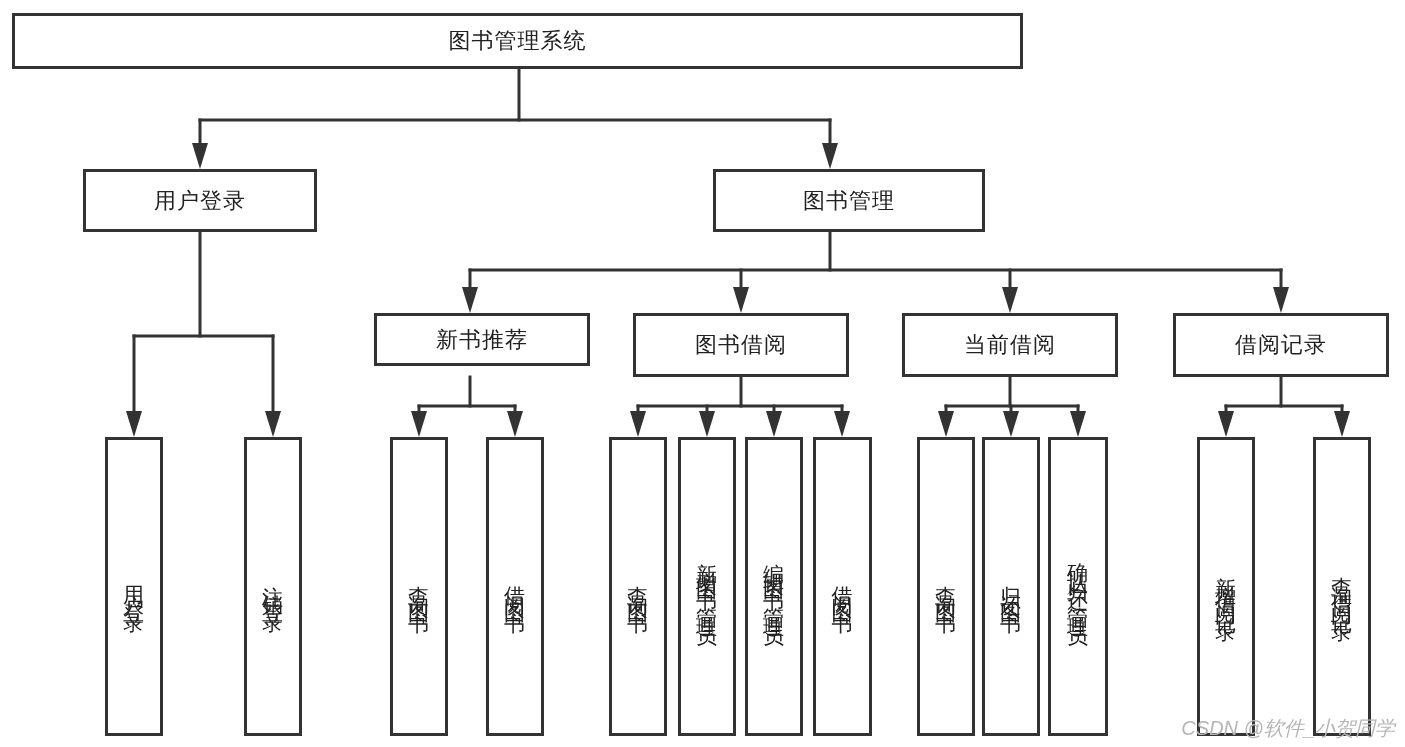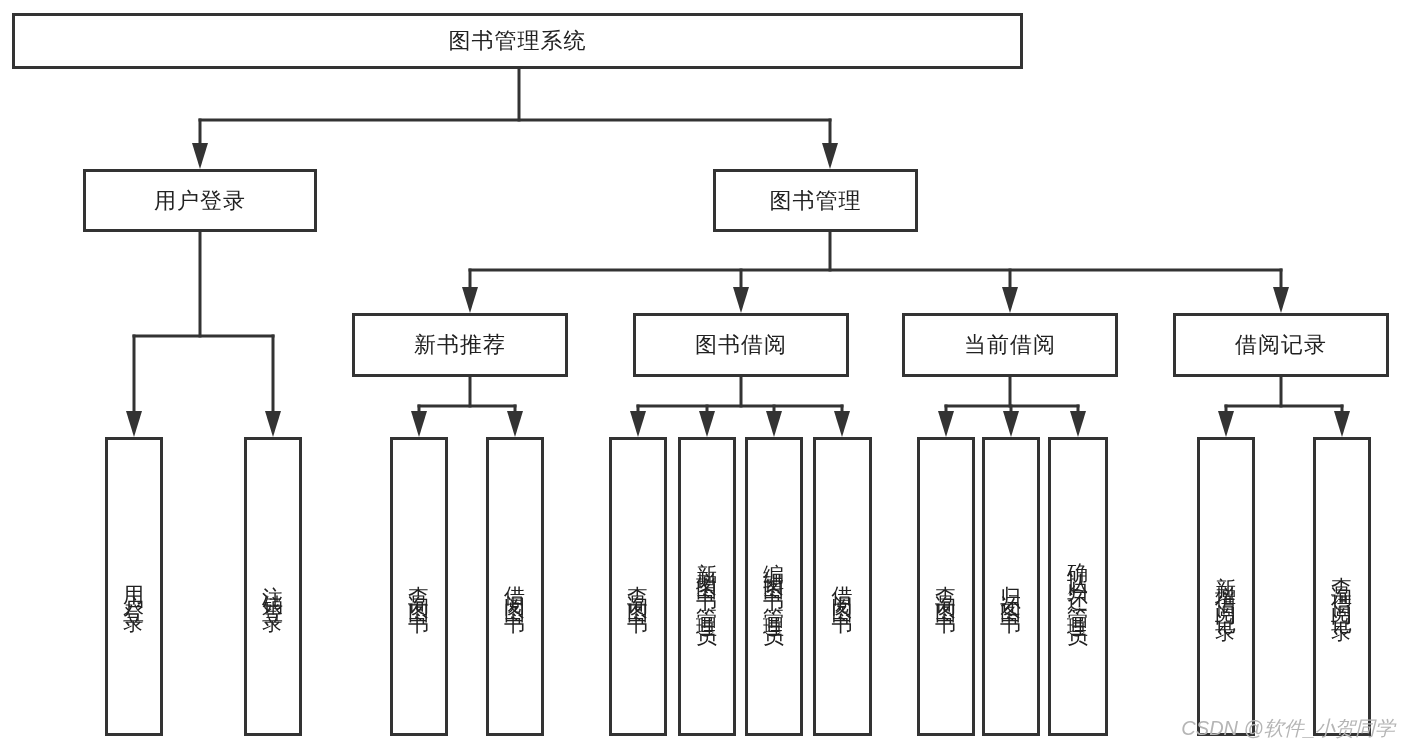--- a/index.html
+++ b/index.html
@@ -117,23 +117,23 @@
       <polygon points="1003,411 1019,411 1011,437"></polygon>
       <polygon points="1070,411 1086,411 1078,437"></polygon>
       <polygon points="1218,411 1234,411 1226,437"></polygon>
       <polygon points="1334,411 1350,411 1342,437"></polygon>
     </g>
   </svg>
 
   <div class="node h" style="left:12px;top:13px;width:1011px;height:56px;">图书管理系统</div>
 
   <div class="node h" style="left:83px;top:169px;width:234px;height:63px;">用户登录</div>
-  <div class="node h" style="left:713px;top:169px;width:205px;height:63px;">图书管理</div>
+  <div class="node h" style="left:713px;top:169px;width:272px;height:63px;">图书管理</div>
 
-  <div class="node h" style="left:352px;top:313px;width:216px;height:64px;">新书推荐</div>
+  <div class="node h" style="left:374px;top:313px;width:216px;height:53px;">新书推荐</div>
   <div class="node h" style="left:633px;top:313px;width:216px;height:64px;">图书借阅</div>
   <div class="node h" style="left:902px;top:313px;width:216px;height:64px;">当前借阅</div>
   <div class="node h" style="left:1173px;top:313px;width:216px;height:64px;">借阅记录</div>
 
   <div class="node v" style="left:105px;top:437px;width:58px;height:299px;">用户登录</div>
   <div class="node v" style="left:244px;top:437px;width:58px;height:299px;">注销登录</div>
 
   <div class="node v" style="left:390px;top:437px;width:58px;height:299px;">查询图书</div>
   <div class="node v" style="left:486px;top:437px;width:58px;height:299px;">借阅图书</div>
 

